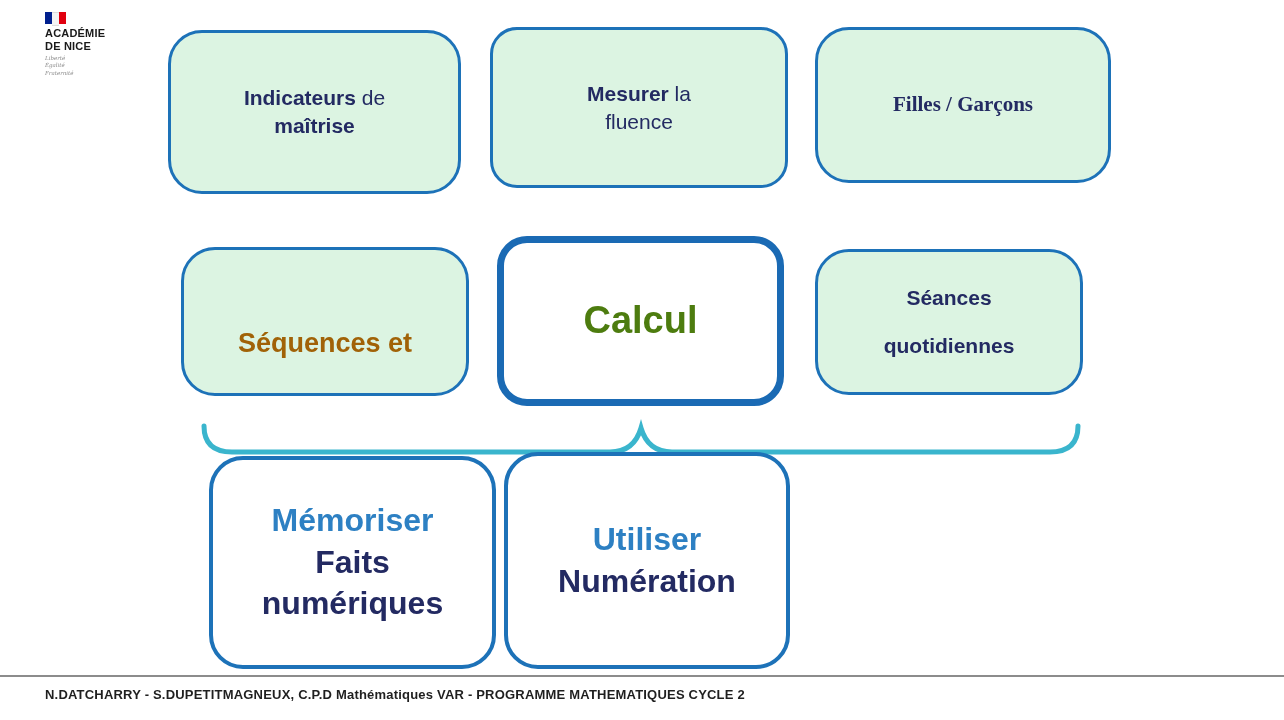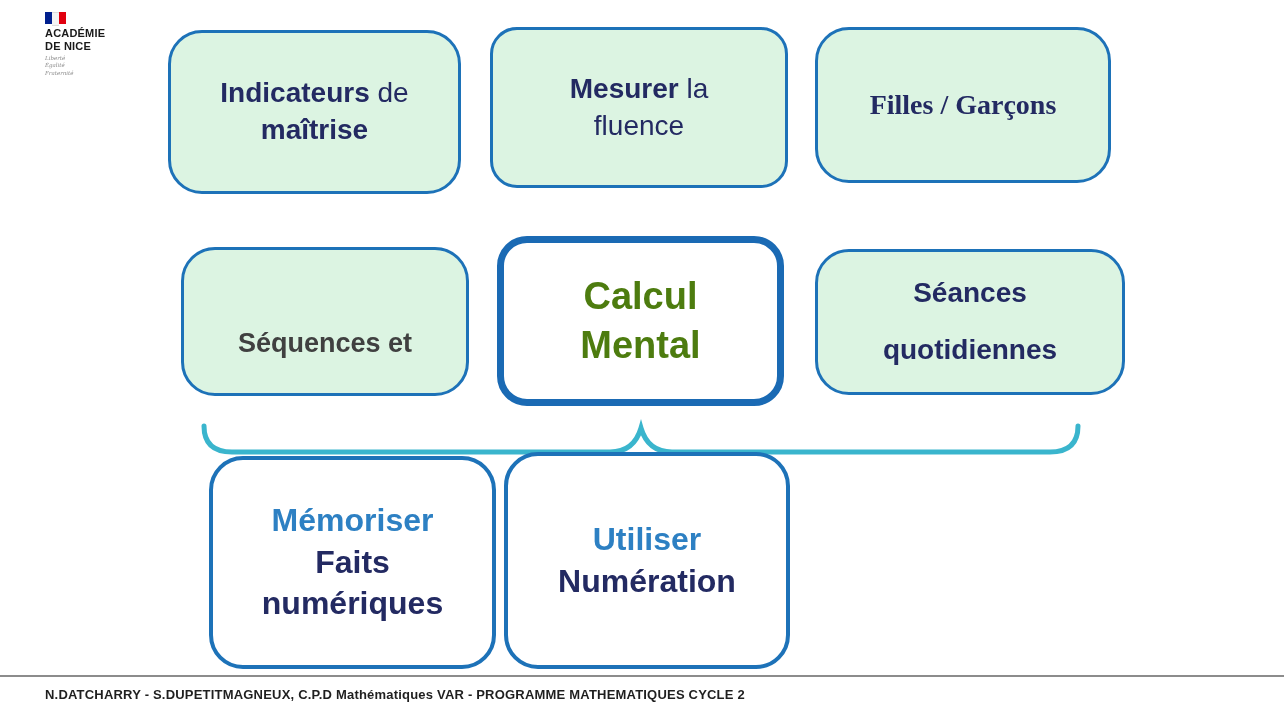--- a/index.html
+++ b/index.html
@@ -29,32 +29,32 @@
   }
   .green { background:#dcf4e2; border:3px solid #1d72b8; border-radius:34px; }
   .white-thick { background:#ffffff; border:7px solid #1a6ab4; border-radius:30px; }
   .white-thin { background:#ffffff; border:4px solid #1d72b8; border-radius:34px; }
 
   .navy { color:#232a62; }
   .blue { color:#2d80c3; }
   .b { font-weight:700; }
   .n { font-weight:400; }
 
-  .t28 { font-size:28px; line-height:1.32; color:#232a62; }
-  .t27 { font-size:27px; line-height:1.3; color:#404040;margin-top:44px; }
+  .t28 { font-size:21px; line-height:1.32; color:#232a62; }
+  .t27 { font-size:27px; line-height:1.3; color:#a16207;margin-top:44px; }
   .t38 { font-size:38px; line-height:1.3; color:#4d7c0f; font-weight:700; }
   .t32 { font-size:32px; line-height:1.3; font-weight:700; }
 
   #box-indicateurs { left:168px; top:30px;  width:293px; height:164px; }
   #box-mesurer     { left:490px; top:27px;  width:298px; height:161px;border-radius:27px; }
   #box-filles      { left:815px; top:27px;  width:296px; height:156px;font-family:Liberation Serif, serif; }
 
   #box-sequences   { left:181px; top:247px; width:288px; height:149px; }
   #box-calcul      { left:497px; top:236px; width:287px; height:170px; }
-  #box-seances     { left:815px; top:249px; width:310px; height:146px;gap:20px; }
+  #box-seances     { left:815px; top:249px; width:268px; height:146px;gap:20px; }
 
   #box-memoriser   { left:209px; top:456px; width:287px; height:213px; }
   #box-utiliser    { left:504px; top:452px; width:286px; height:217px; }
 
   
   .brace { position:absolute; left:198px; top:418px; width:886px; height:44px; }
 
   
   .footer-line { position:absolute; left:0; top:675px; width:1284px; height:2px; background:#8c8c8c; }
   .footer-text {
@@ -99,21 +99,20 @@
 <div id="box-filles" class="box green">
   <div class="t28 b">Filles / Garçons</div>
 </div>
 
 <div id="box-sequences" class="box green">
   <div class="t27 b">Séquences et</div>
 </div>
 
 <div id="box-calcul" class="box white-thick">
   <div class="t38">Calcul</div>
-  <div class="t38">Mental</div>
 </div>
 
 <div id="box-seances" class="box green">
   <div class="t28 b">Séances</div>
   <div class="t28 b">quotidiennes</div>
 </div>
 
 <svg class="brace" viewBox="0 0 886 44" aria-hidden="true">
   <path d="M 6 8 Q 6 34 34 34 L 412 34 Q 436 34 443 10 Q 450 34 474 34 L 852 34 Q 880 34 880 8" fill="none" stroke="#3ab5cd" stroke-width="5" stroke-linecap="round"></path>
 </svg>

